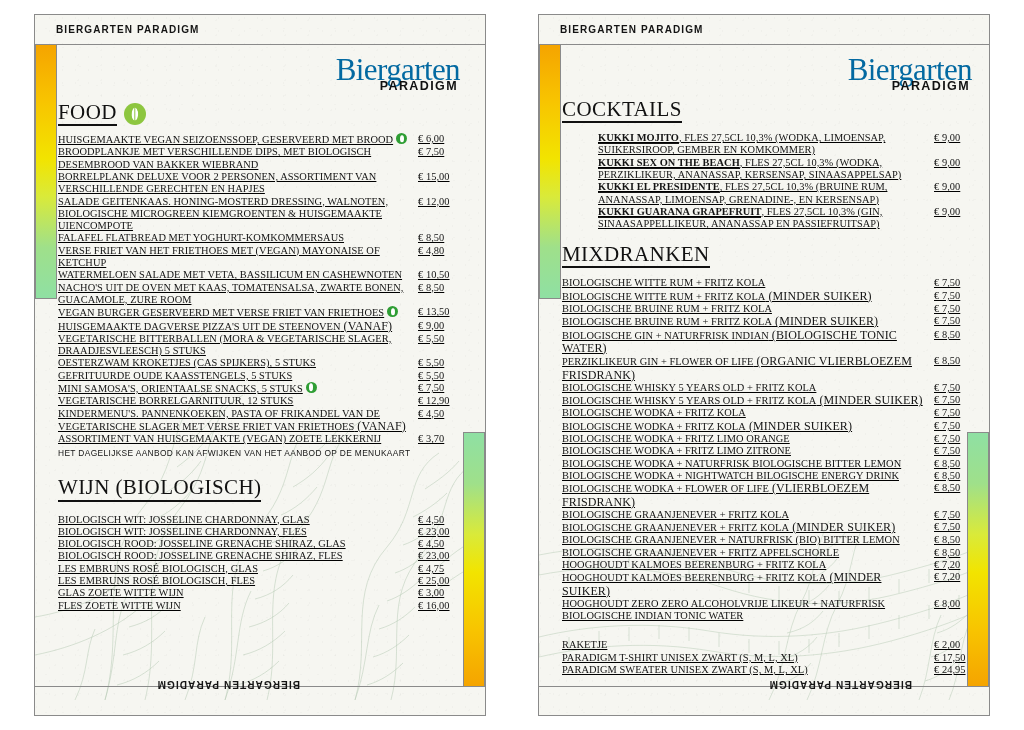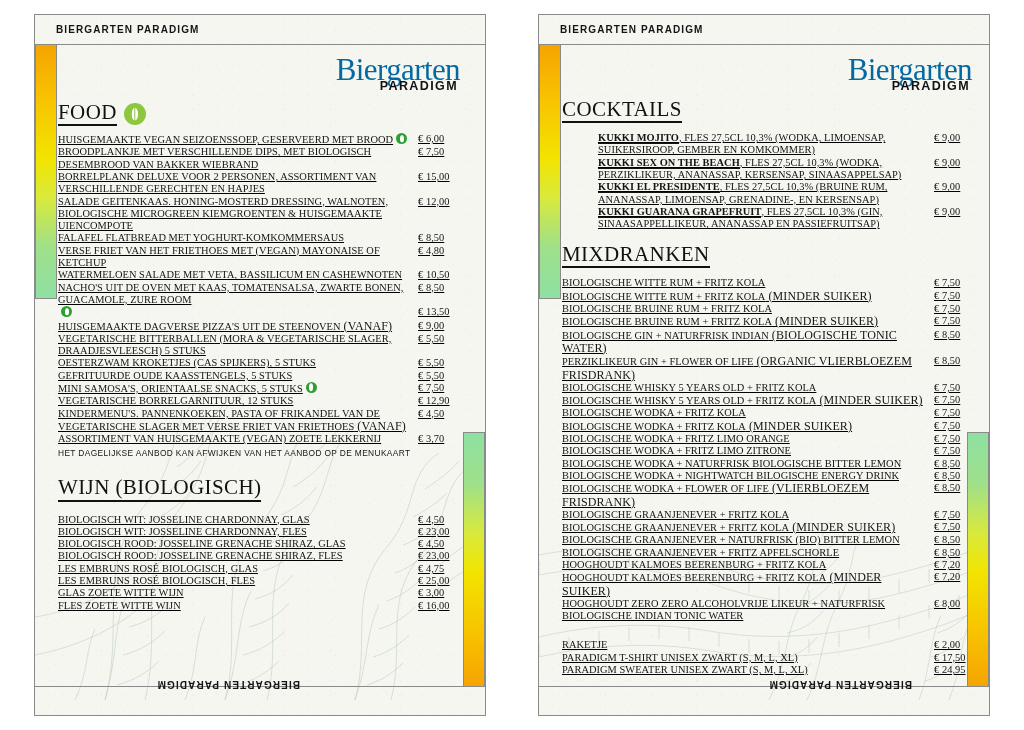--- a/index.html
+++ b/index.html
@@ -326,21 +326,21 @@
             </div>
             <div class="item">
               <div class="name"><span>WATERMELOEN SALADE MET VETA, BASSILICUM EN CASHEWNOTEN</span></div>
               <div class="price">€  10,50</div>
             </div>
             <div class="item">
               <div class="name"><span>NACHO'S UIT DE OVEN MET KAAS, TOMATENSALSA, ZWARTE BONEN, GUACAMOLE, ZURE ROOM</span></div>
               <div class="price">€  8,50</div>
             </div>
             <div class="item">
-              <div class="name"><span class="veg-mark"></span></div>
+              <div class="name"><span>VEGAN BURGER GESERVEERD MET VERSE FRIET VAN FRIETHOES</span><span class="veg-mark"></span></div>
               <div class="price">€  13,50</div>
             </div>
             <div class="item">
               <div class="name"><span>HUISGEMAAKTE DAGVERSE PIZZA'S UIT DE STEENOVEN</span><span class="small"> (VANAF)</span></div>
               <div class="price">€  9,00</div>
             </div>
             <div class="item">
               <div class="name"><span>VEGETARISCHE BITTERBALLEN (MORA &amp; VEGETARISCHE SLAGER, DRAADJESVLEESCH) 5 STUKS</span></div>
               <div class="price">€  5,50</div>
             </div>

